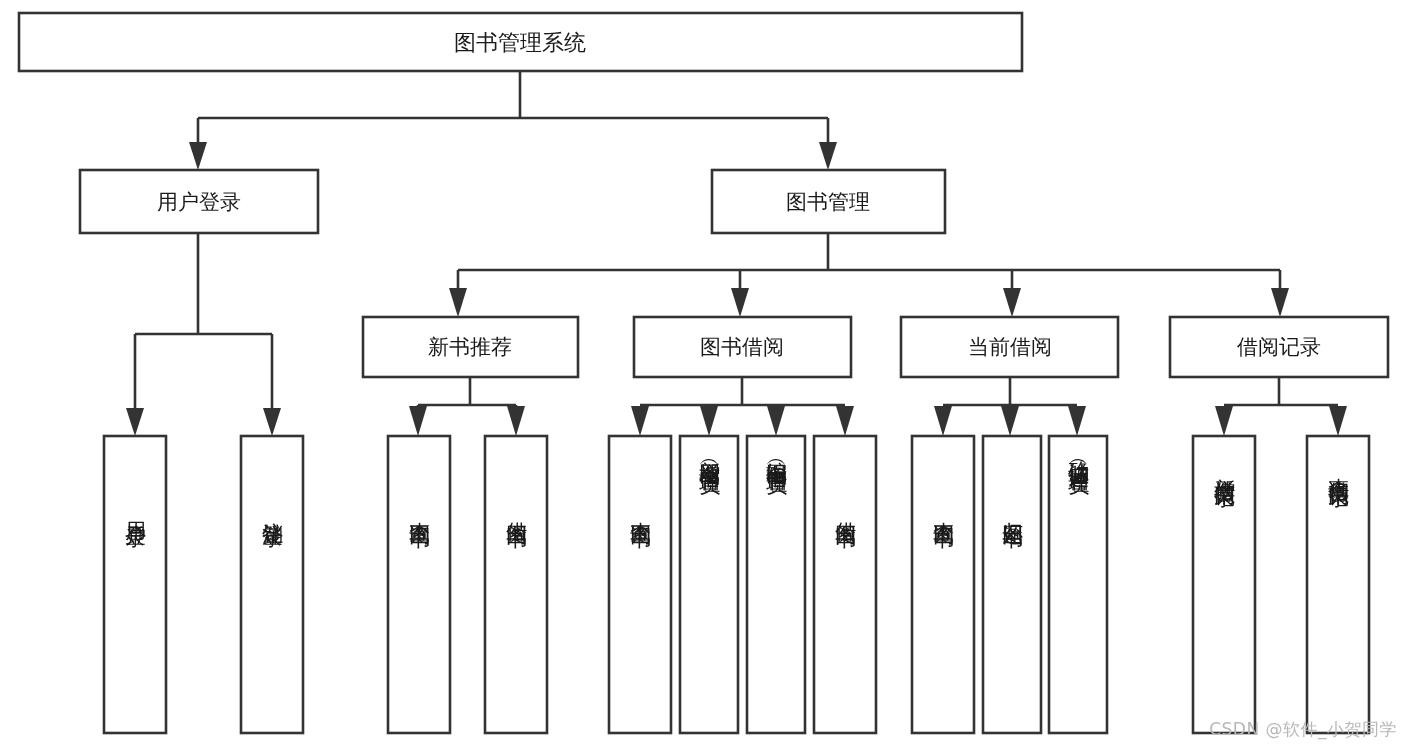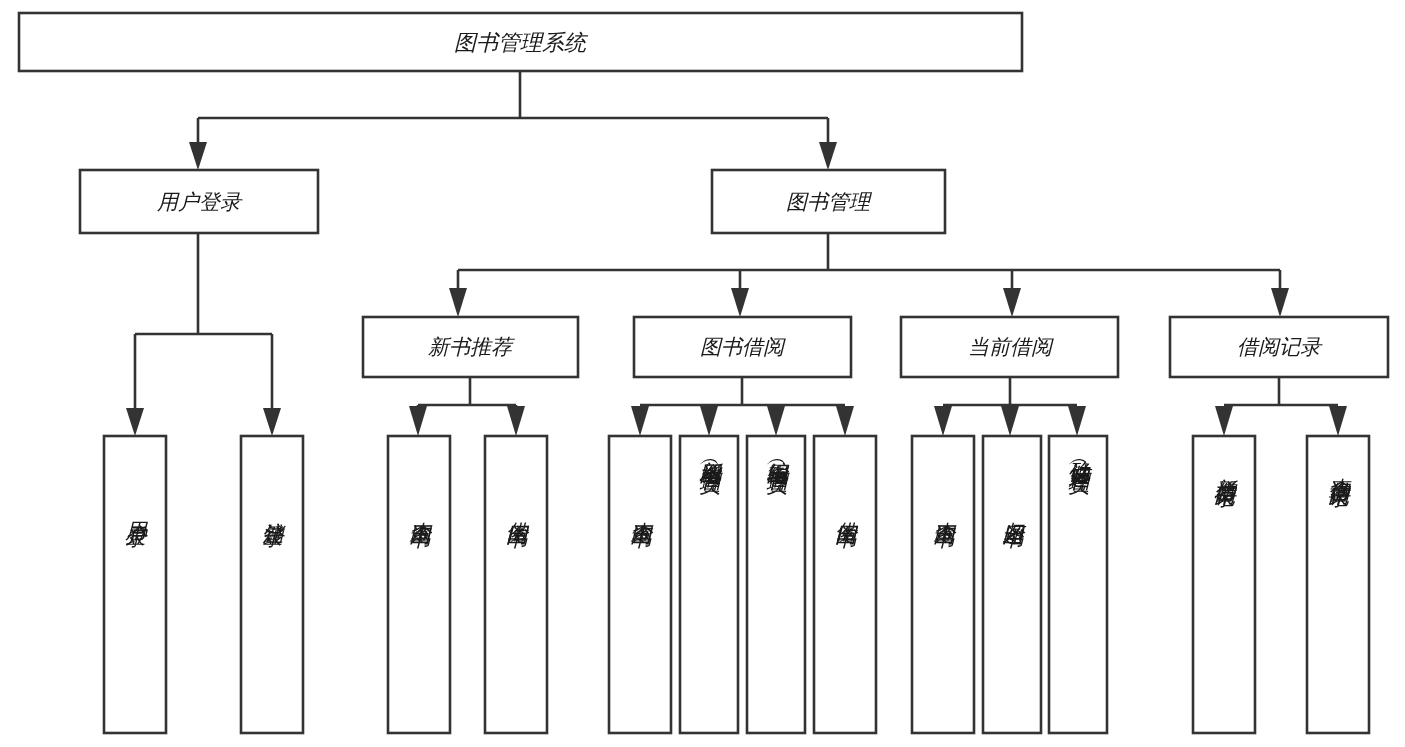--- a/index.html
+++ b/index.html
@@ -11,21 +11,20 @@
     width: 1405px;
     height: 747px;
     font-family: "DejaVu Sans", "Liberation Sans", sans-serif;
     overflow: hidden;
   }
   #diagram-root {
     position: relative;
     width: 1405px;
     height: 747px;
     background: #ffffff;
-    font-style: italic;
   }
   svg.flow {
     position: absolute;
     top: 0;
     left: 0;
     width: 1405px;
     height: 747px;
   }
   .node-box {
     fill: #ffffff;
@@ -257,14 +256,15 @@
   </div>
 
   <div class="leaf-label-wrap" style="left:1193px; top:461px; width:62px; height:272px;">
     <span class="leaf-label">新增借阅记录</span>
   </div>
 
   <div class="leaf-label-wrap" style="left:1307px; top:461px; width:62px; height:272px;">
     <span class="leaf-label">查询借阅记录</span>
   </div>
 
+  <div class="watermark">CSDN @软件_小贺同学</div>
 
 </div>
 
 </body></html>

